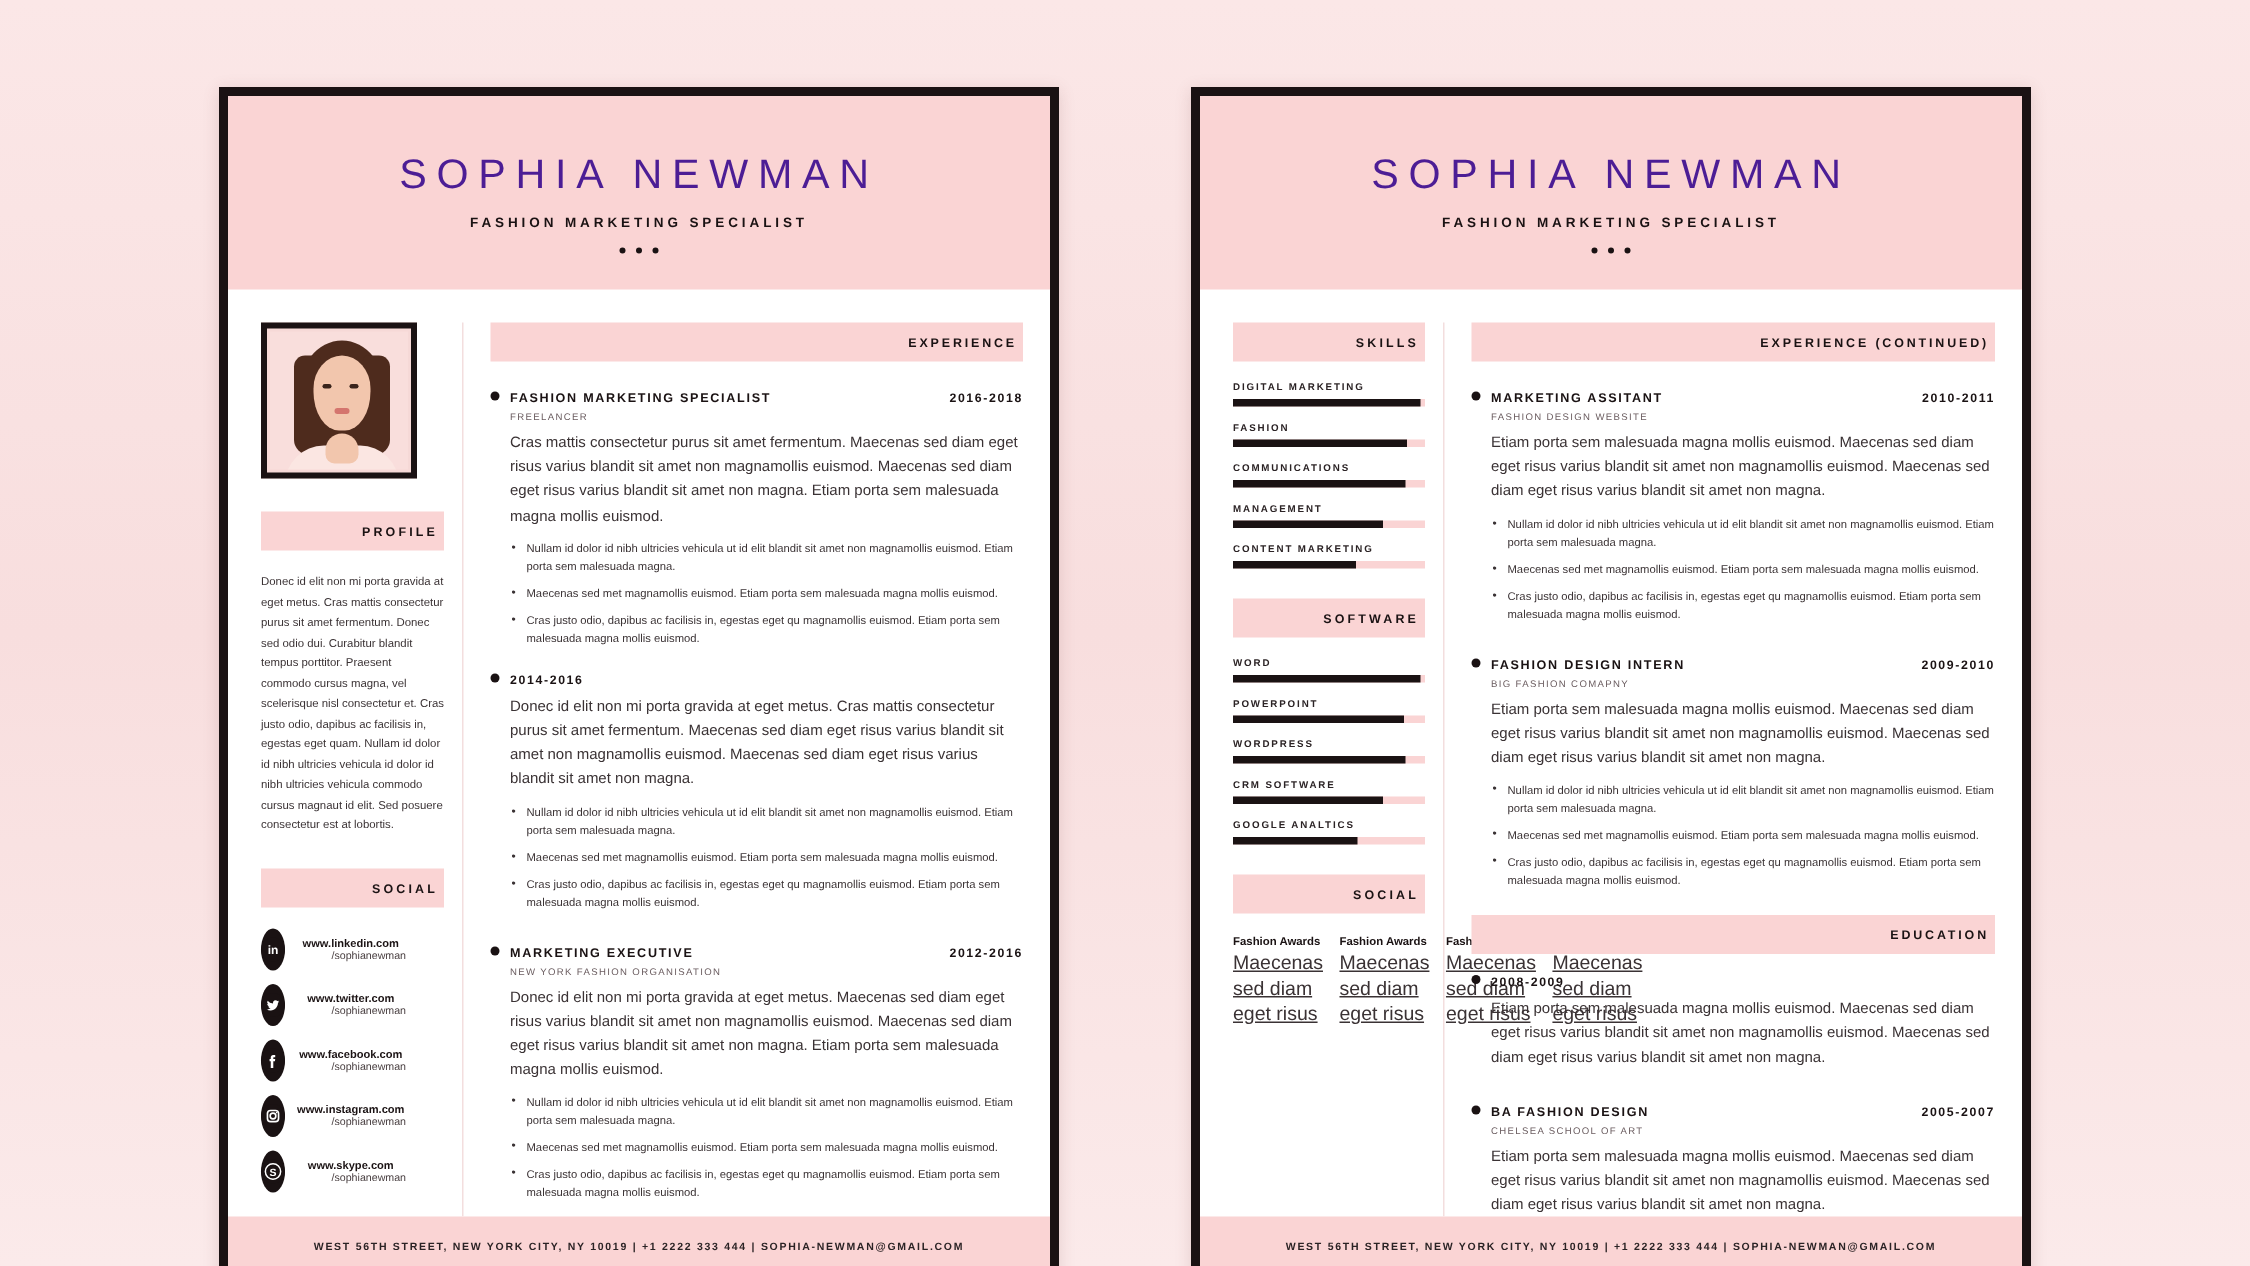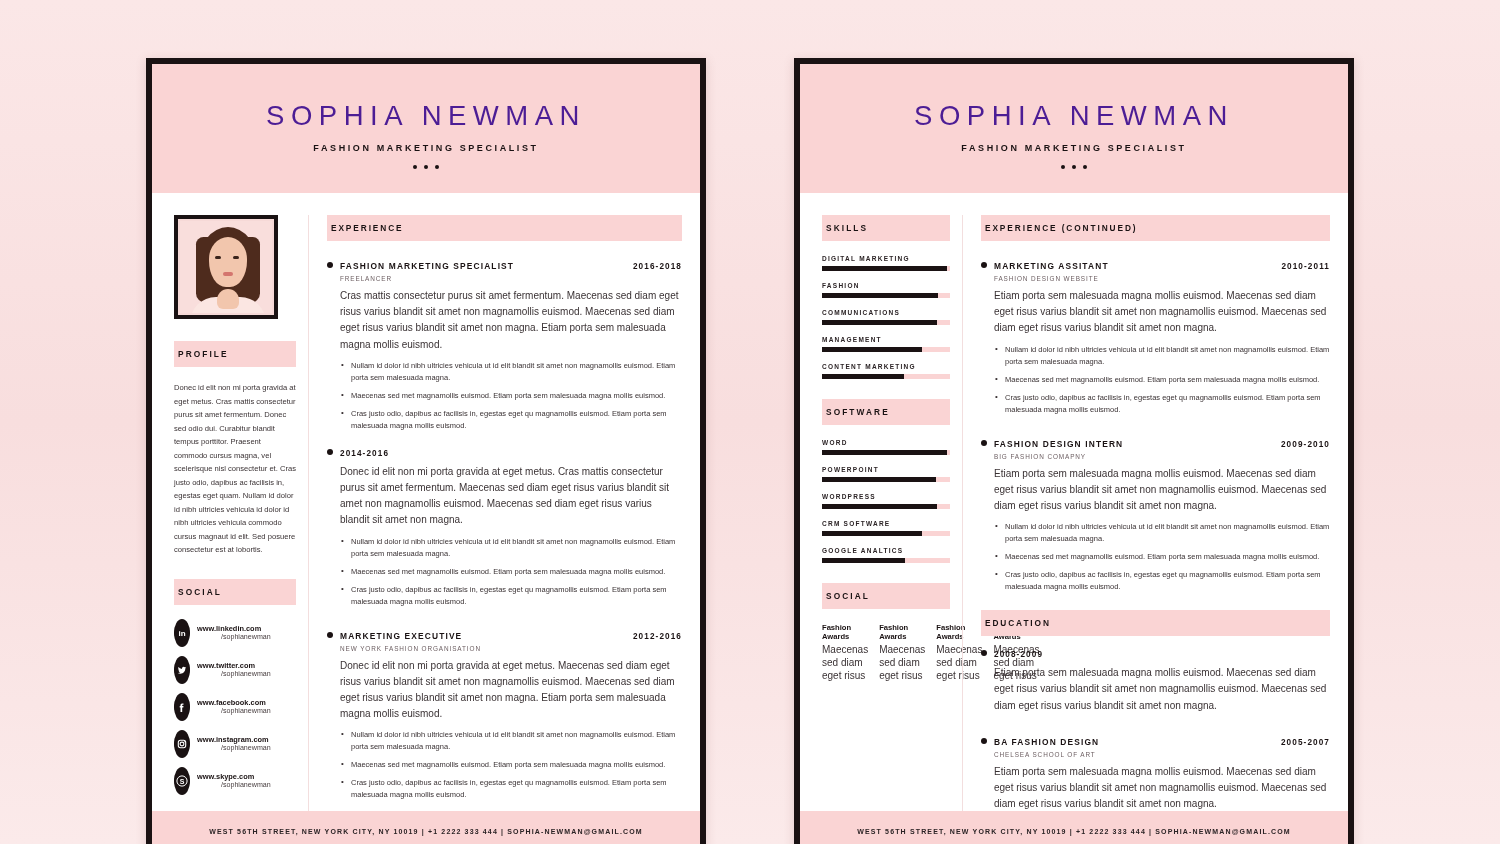--- a/index.html
+++ b/index.html
@@ -84,21 +84,21 @@
 
   .col-left  { width: 122px; flex: 0 0 122px; }
   .col-right { flex: 1 1 auto; padding-left: 18px; border-left: 1px solid #f3dede; margin-left: 12px; }
 
   
   .page-two .col-left  { width: 128px; flex: 0 0 128px; }
 
   
   .chip {
     background: #fad4d4;
-    text-align: left;
+    text-align: right;
     font-size: 8.3px;
     font-weight: bold;
     letter-spacing: 2.1px;
     color: #1a1213;
     padding: 8px 4px;
     margin-bottom: 14px;
   }
   .chip.wide { letter-spacing: 1.9px; }
 
   
@@ -189,21 +189,21 @@
   .social-list { display: flex; flex-direction: column; gap: 9px; }
   .social-row { display: flex; align-items: center; gap: 7px; }
   .social-ic {
     width: 16px; height: 28px;
     border-radius: 50%;
     background: #1a1213;
     flex: 0 0 16px;
     display: flex; align-items: center; justify-content: center;
   }
   .social-ic svg { display: block; }
-  .social-txt { line-height: 1.25; }
+  .social-txt { line-height: 1.25; text-align: center; }
   .social-url {
     font-size: 7.4px;
     font-weight: bold;
     color: #1a1213;
     display: block;
   }
   .social-handle {
     font-size: 7.1px;
     color: #4a4042;
     display: block;
@@ -300,23 +300,24 @@
 
   
   .award-list { display: flex; flex-direction: row; gap: 11px; }
   .award-title {
     font-size: 7.6px;
     font-weight: bold;
     color: #1a1213;
     margin-bottom: 2px;
   }
   .award-desc {
-    font-size: 10px;
+    font-size: 13px;
     color: #3a3234;
     line-height: 1.3;
+    text-decoration: underline;
   }
 
   
   .page-footer {
     background: #fad4d4;
     flex: 0 0 auto;
     text-align: center;
     padding: 17px 8px 17px;
   }
   .footer-text {

